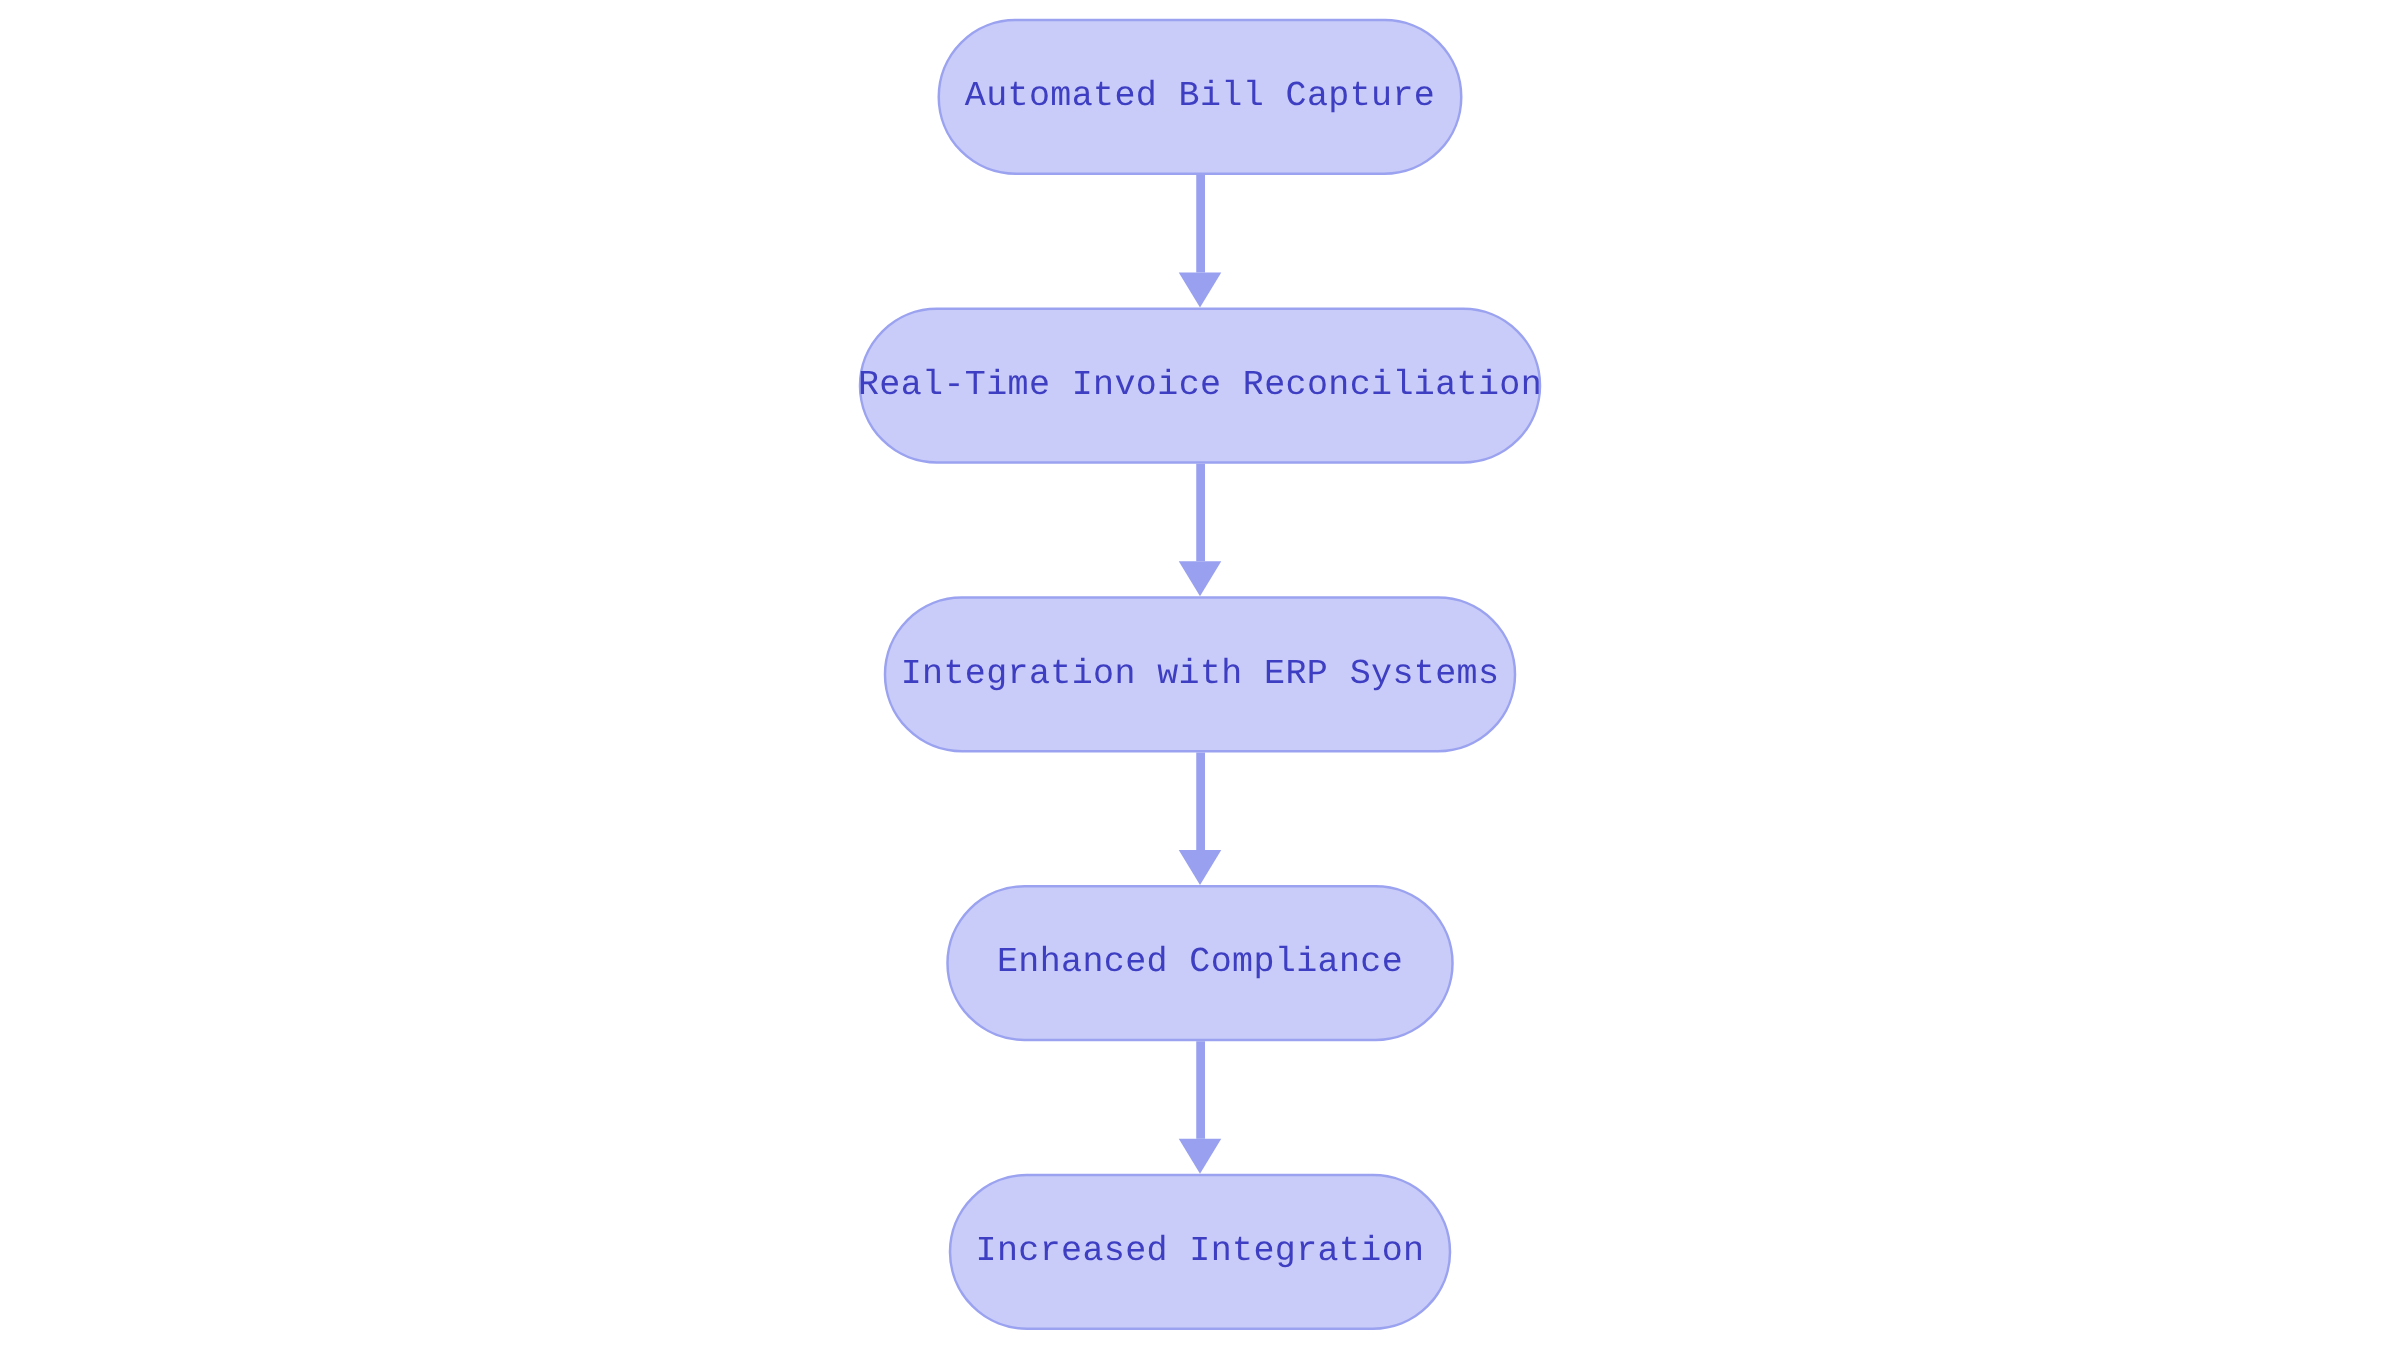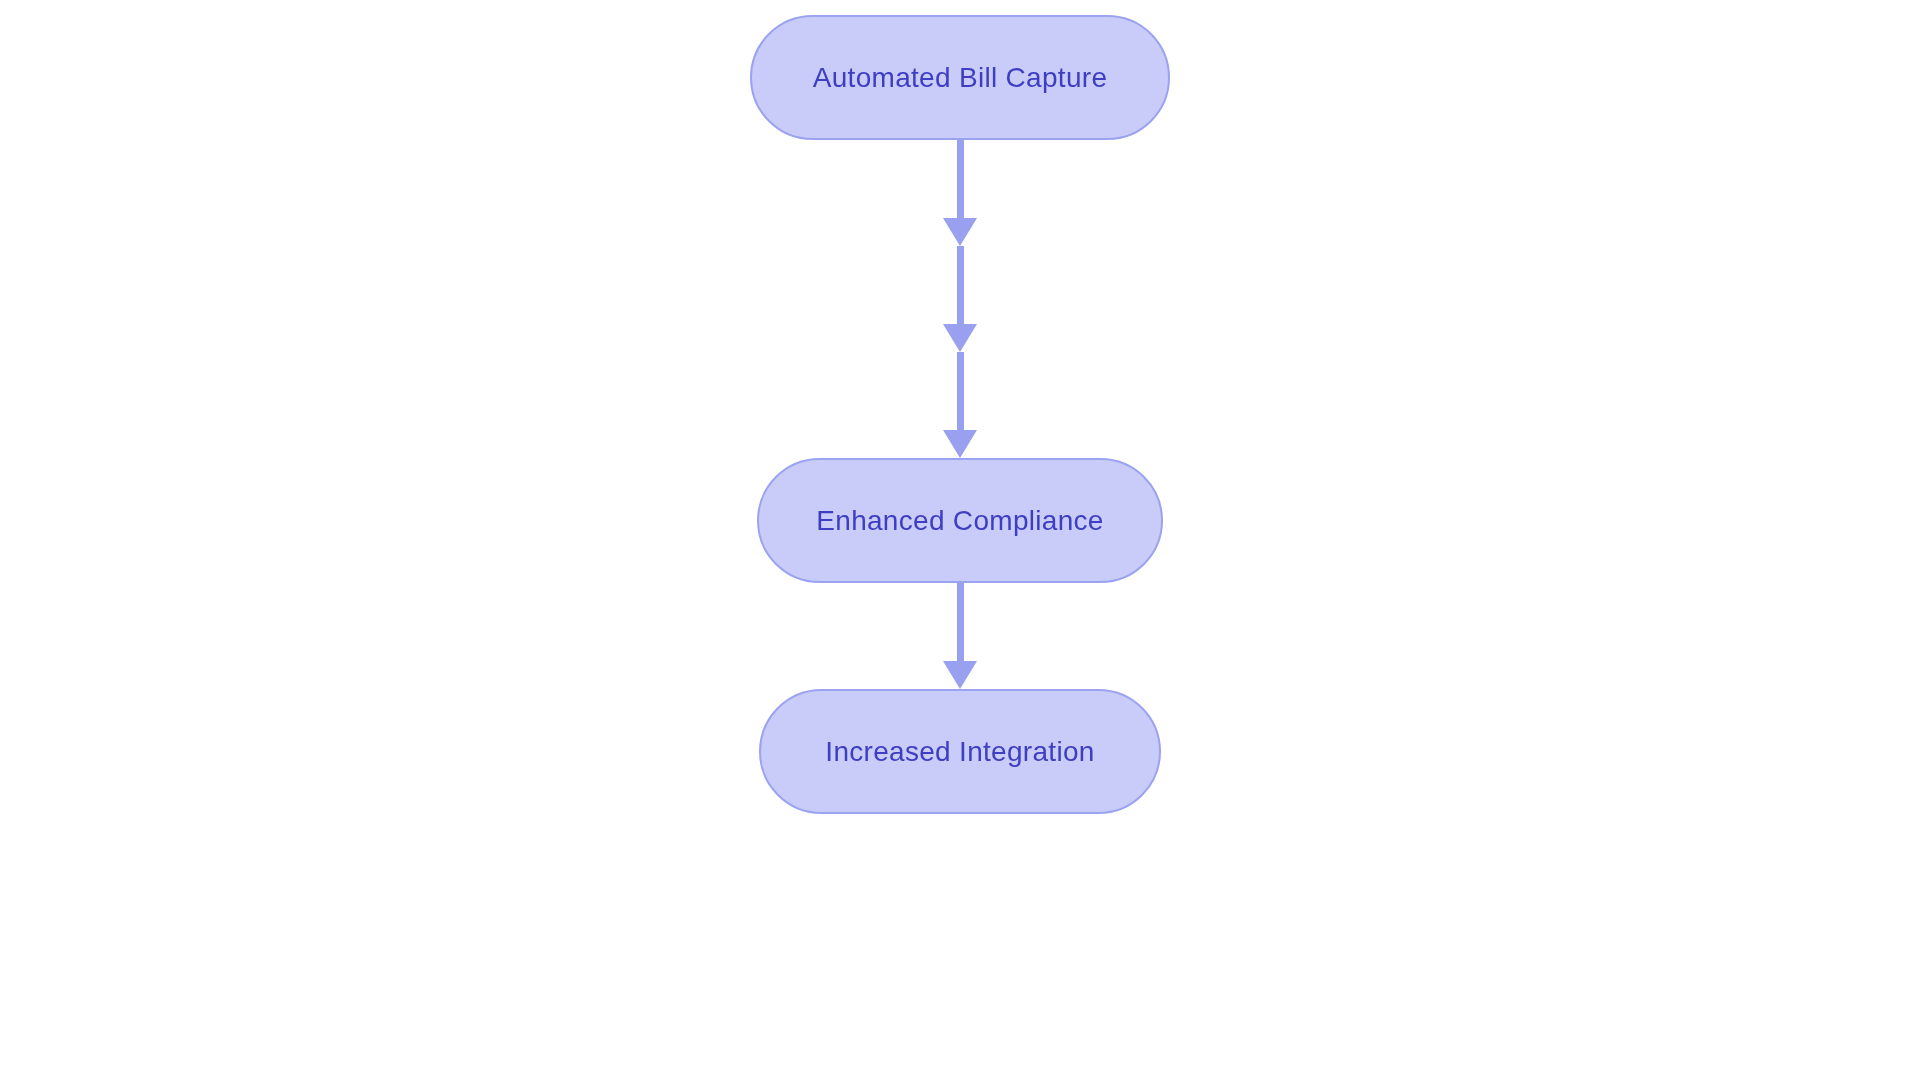--- a/index.html
+++ b/index.html
@@ -7,20 +7,21 @@
     padding: 0;
     background: #ffffff;
     font-family: "Liberation Sans", sans-serif;
   }
   .canvas {
     position: relative;
     width: 1920px;
     height: 1083px;
     background: #ffffff;
     overflow: hidden;
+    font-family: Liberation Mono, monospace;
   }
   .flowchart {
     position: absolute;
     top: 15px;
     left: 50%;
     transform: translateX(-50%);
     display: flex;
     flex-direction: column;
     align-items: center;
   }
@@ -71,26 +72,32 @@
 
     <div class="node n1">
       <span>Automated Bill Capture</span>
     </div>
 
     <div class="arrow">
       <div class="stem"></div>
       <div class="head"></div>
     </div>
 
+    <div class="node n2">
+      <span>Real-Time Invoice Reconciliation</span>
+    </div>
 
     <div class="arrow">
       <div class="stem"></div>
       <div class="head"></div>
     </div>
 
+    <div class="node n3">
+      <span>Integration with ERP Systems</span>
+    </div>
 
     <div class="arrow">
       <div class="stem"></div>
       <div class="head"></div>
     </div>
 
     <div class="node n4">
       <span>Enhanced Compliance</span>
     </div>
 

